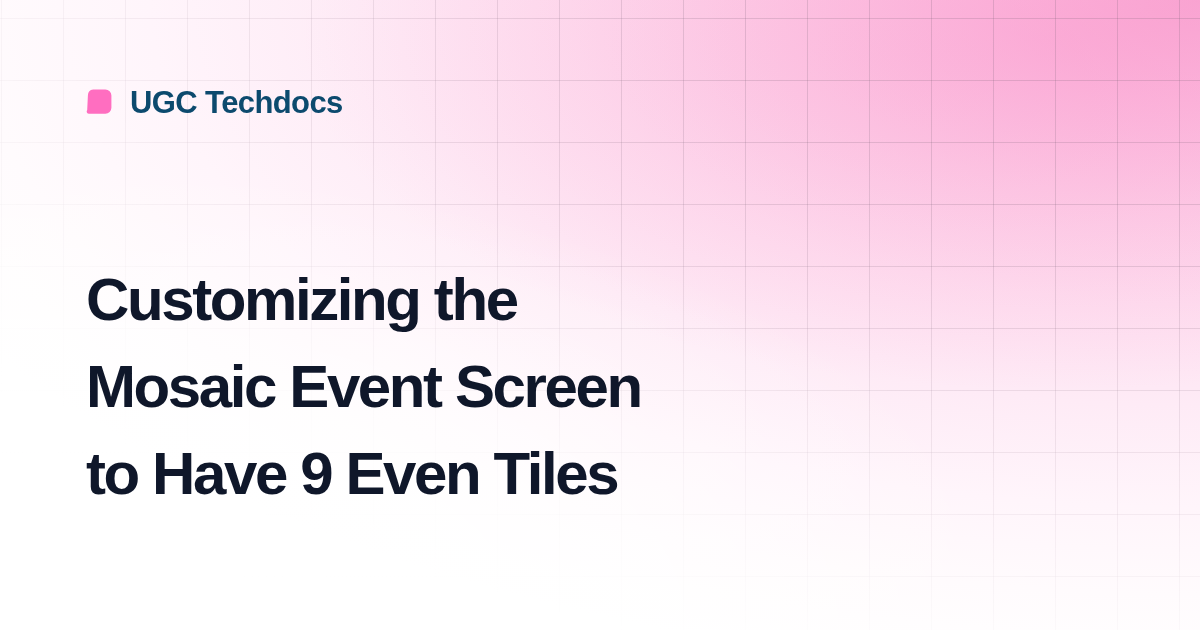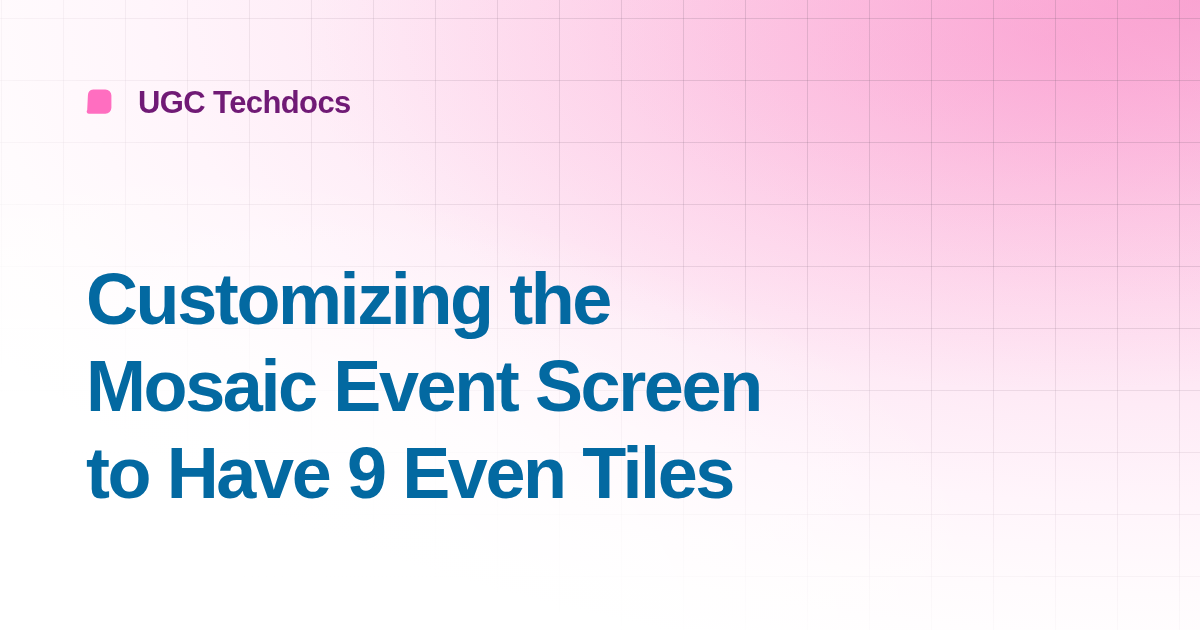--- a/index.html
+++ b/index.html
@@ -109,35 +109,34 @@
     height:26px;
     flex:0 0 26px;
     display:block;
   }
 
   .brand-name {
     font-size:31px;
     font-weight:700;
     letter-spacing:-0.6px;
     line-height:1;
-    color:#701a75;
+    color:#0c4a6e;
     white-space:nowrap;
-    margin-left:8px;
   }
 
   .headline {
     position:absolute;
     left:86px;
     top:256px;
     width:1020px;
-    font-size:72px;
+    font-size:60px;
     font-weight:700;
     line-height:87px;
     letter-spacing:-2.4px;
-    color:#0369a1;
+    color:#0f172a;
     white-space:pre-line;
   }
 </style>
 </head>
 <body>
 
 <div id="og-card">
 
   <div class="bg-wash"></div>
   <div class="bg-bloom"></div>

